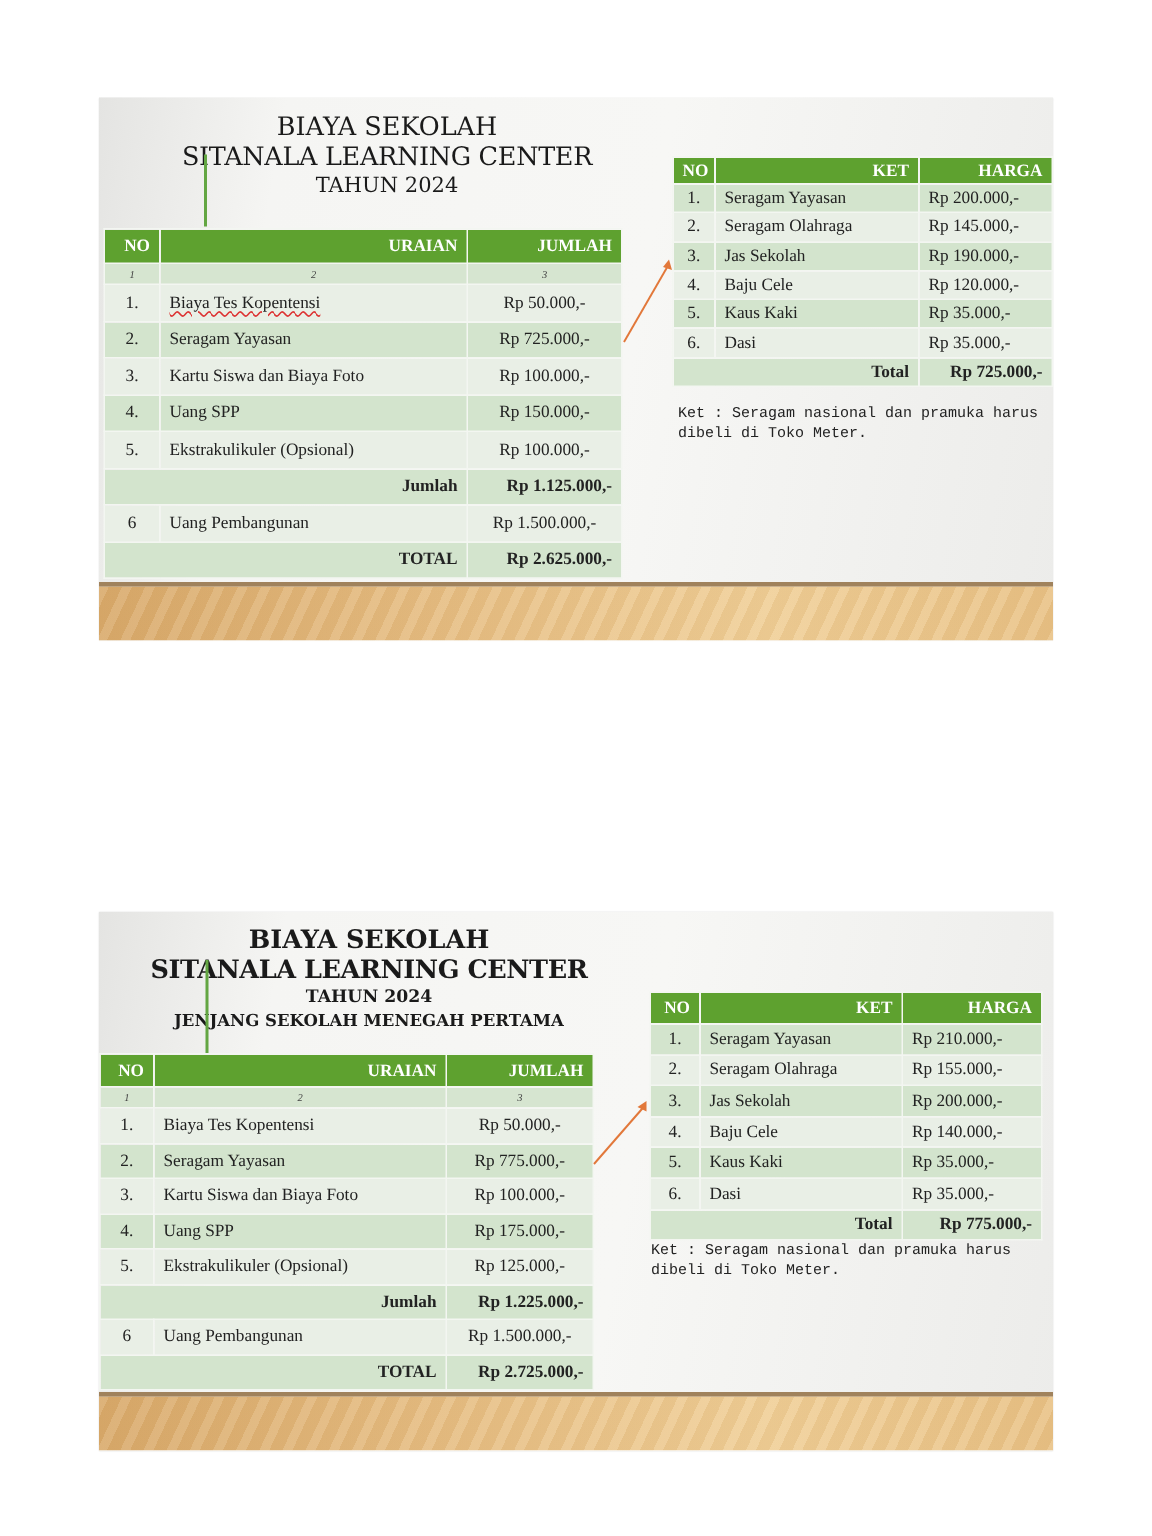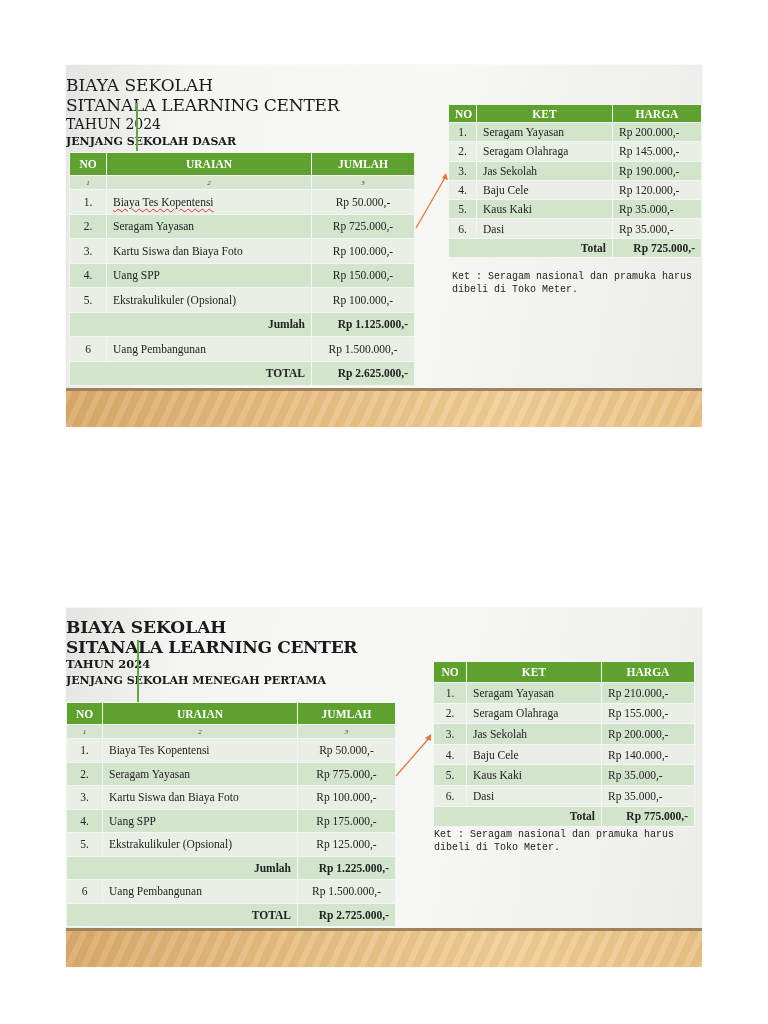--- a/index.html
+++ b/index.html
@@ -10,42 +10,41 @@
            box-shadow:0 0 1px rgba(0,0,0,0.15); }
   #slide1 { top:65px; height:362px; }
   #slide2 { top:608px; height:359px; }
   .floor { position:absolute; left:0; right:0; bottom:0;
            background:
              repeating-linear-gradient(115deg, rgba(255,255,255,0.10) 0px, rgba(255,255,255,0.10) 6px, rgba(160,110,50,0.07) 6px, rgba(160,110,50,0.07) 14px),
              linear-gradient(90deg,#d9aa6b 0%,#e6bd82 35%,#f0cf97 70%,#e9c286 100%);
            border-top:3px solid #a0825c; }
   #slide1 .floor { height:36px; }
   #slide2 .floor { height:36px; }
-  .title { position:absolute; text-align:left; color:#1a1a1a; line-height:1; white-space:nowrap; }
+  .title { position:absolute; text-align:center; color:#1a1a1a; line-height:1; white-space:nowrap; }
   .vline { position:absolute; width:2px; background:#63a642; }
   table { position:absolute; border-collapse:collapse; table-layout:fixed; font-family:"Liberation Serif","DejaVu Serif",serif; }
   td, th { border:1px solid #f3f6f1; padding:0 6px; overflow:hidden; white-space:nowrap; }
-  th { background:#5ea12f; color:#ffffff; font-weight:bold; text-align:center; }
+  th { background:#5ea12f; color:#ffffff; font-weight:bold; text-align:right; }
   tr.idx td { background:#d6e5d0; font-size:7px; font-style:italic; text-align:center; color:#444; }
   tr.odd td { background:#d3e4cd; }
   tr.even td { background:#e9efe6; }
   td.c { text-align:center; }
   td.b { font-weight:bold;text-align:right; }
   .squig { text-decoration:underline wavy #d33; text-decoration-thickness:1px; text-underline-offset:2px; }
   .note { position:absolute; font-family:Liberation Mono, monospace; color:#222; line-height:1.25; }
   svg.arrow { position:absolute; overflow:visible; }
 </style>
 </head>
 <body>
 
 <div class="slide" id="slide1">
   <div class="title" style="left:0;width:384px;top:12px;font-size:17px;">BIAYA SEKOLAH</div>
   <div class="title" style="left:0;width:384px;top:32px;font-size:17px;letter-spacing:-0.2px;">SITANALA LEARNING CENTER</div>
   <div class="title" style="left:0;width:384px;top:52px;font-size:14px;">TAHUN 2024</div>
-  <div class="title" style="left:0;width:384px;top:71px;font-size:11px;font-weight:bold;">JENJANG SEKOLAH DASAR</div>
   <div class="vline" style="left:70px;top:38px;height:48px;"></div>
 
   <table style="left:3px;top:87px;width:345px;font-size:11.5px;">
     <colgroup>
         <col style="width:37px">
         <col style="width:205px">
         <col style="width:103px">
       </colgroup>
     <tbody>
         <tr style="height:23px">

